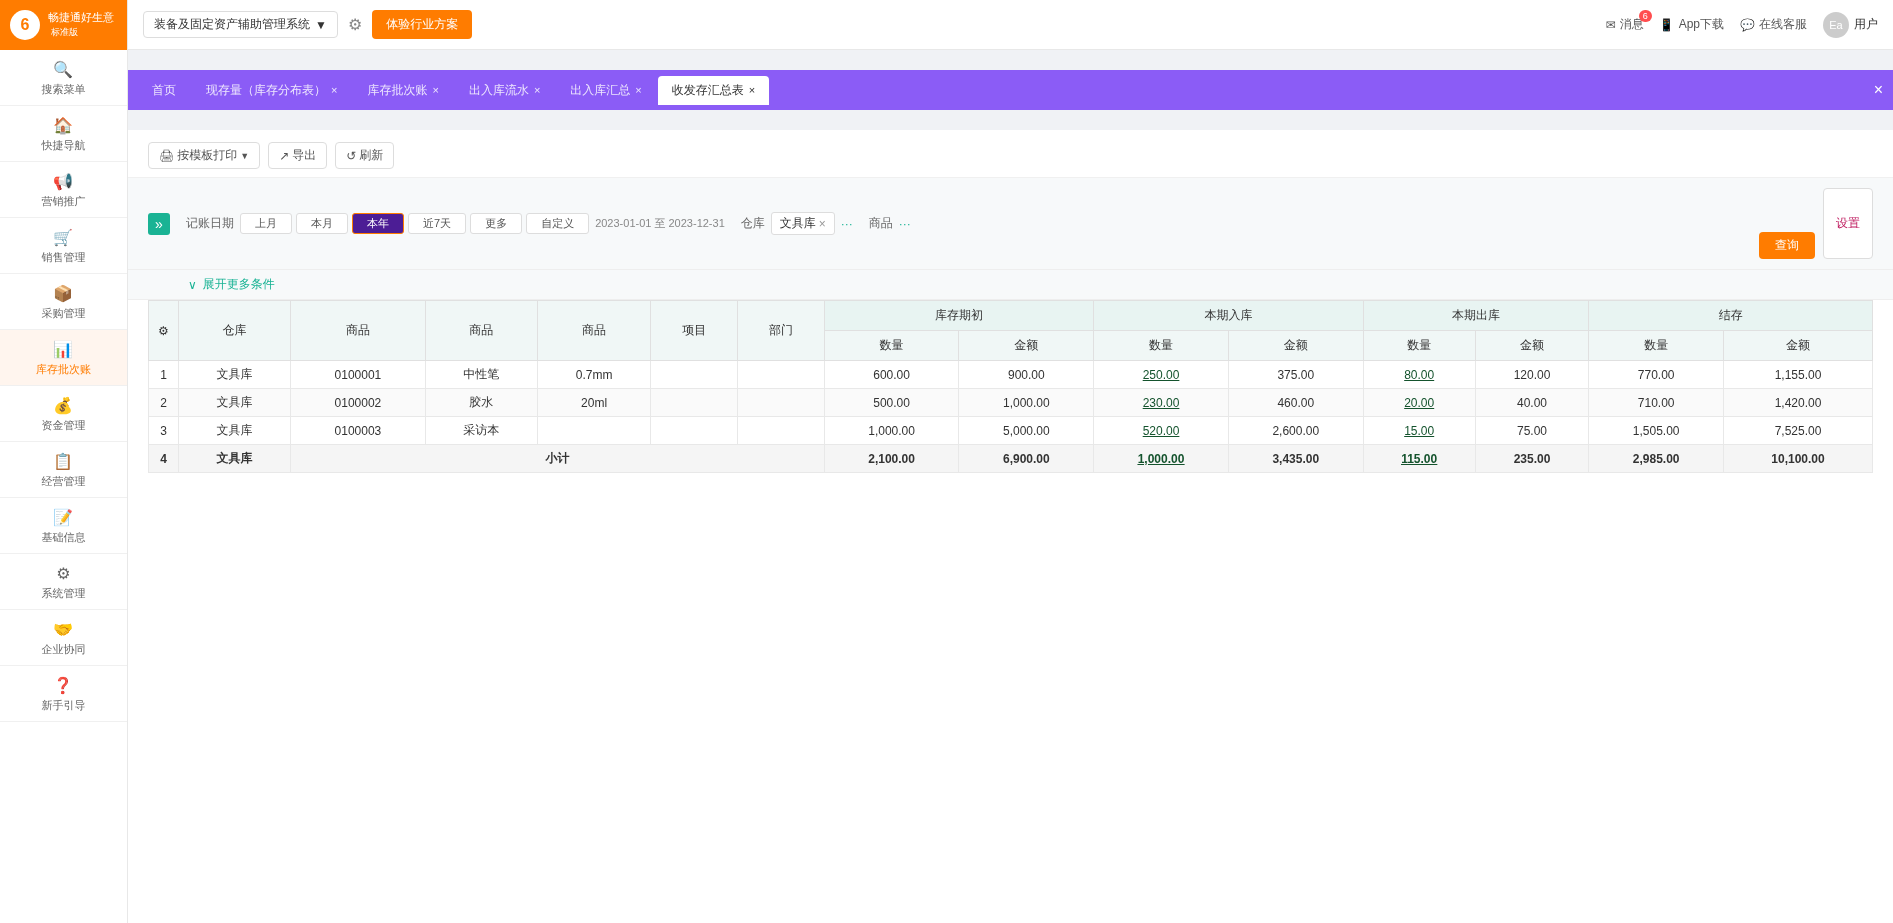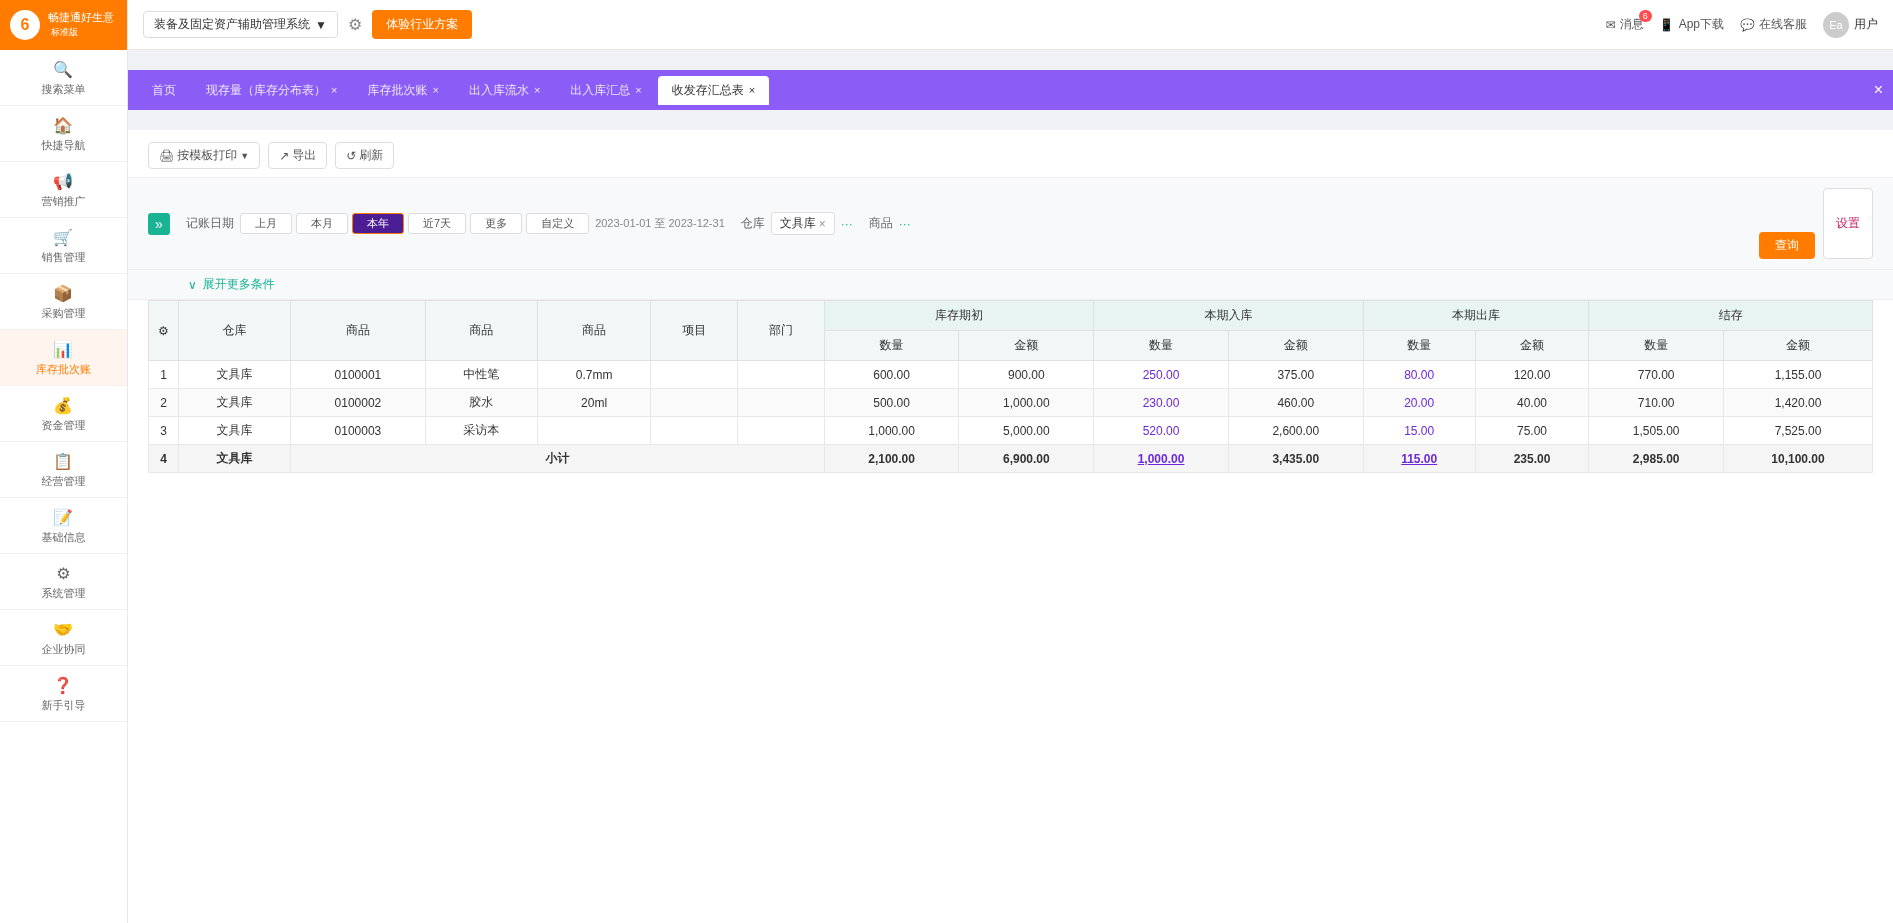--- a/index.html
+++ b/index.html
@@ -62,21 +62,21 @@
     .expand-more { padding: 6px 20px 6px 60px; background: #f7f9fa; border-bottom: 1px solid #eee; display: flex; align-items: center; gap: 6px; font-size: 12px; color: #1ab394; cursor: pointer; }
 
     
     .table-area { flex: 1; padding: 0 20px 0; overflow: auto; }
     table { width: 100%; border-collapse: collapse; font-size: 12px; }
     thead tr { background: #f0f7f6; }
     th { border: 1px solid #e0e0e0; padding: 6px 8px; text-align: center; color: #333; font-weight: 500; white-space: nowrap; }
     td { border: 1px solid #e8e8e8; padding: 5px 8px; text-align: center; white-space: nowrap; }
     tr:nth-child(even) td { background: #fafafa; }
     .subtotal-row td { font-weight: bold; background: #f5f5f5 !important; }
-    .link-text { color: #6d28d9; cursor: pointer; }
+    .link-text { color: #14532d; text-decoration: underline; cursor: pointer; }
     .settings-icon-cell { width: 30px; }
 
     
     .th-group { background: #e8f4f2; }
 
     .topbar-left { display: flex; align-items: center; gap: 10px; }
   </style>
 </head>
 <body>
 

